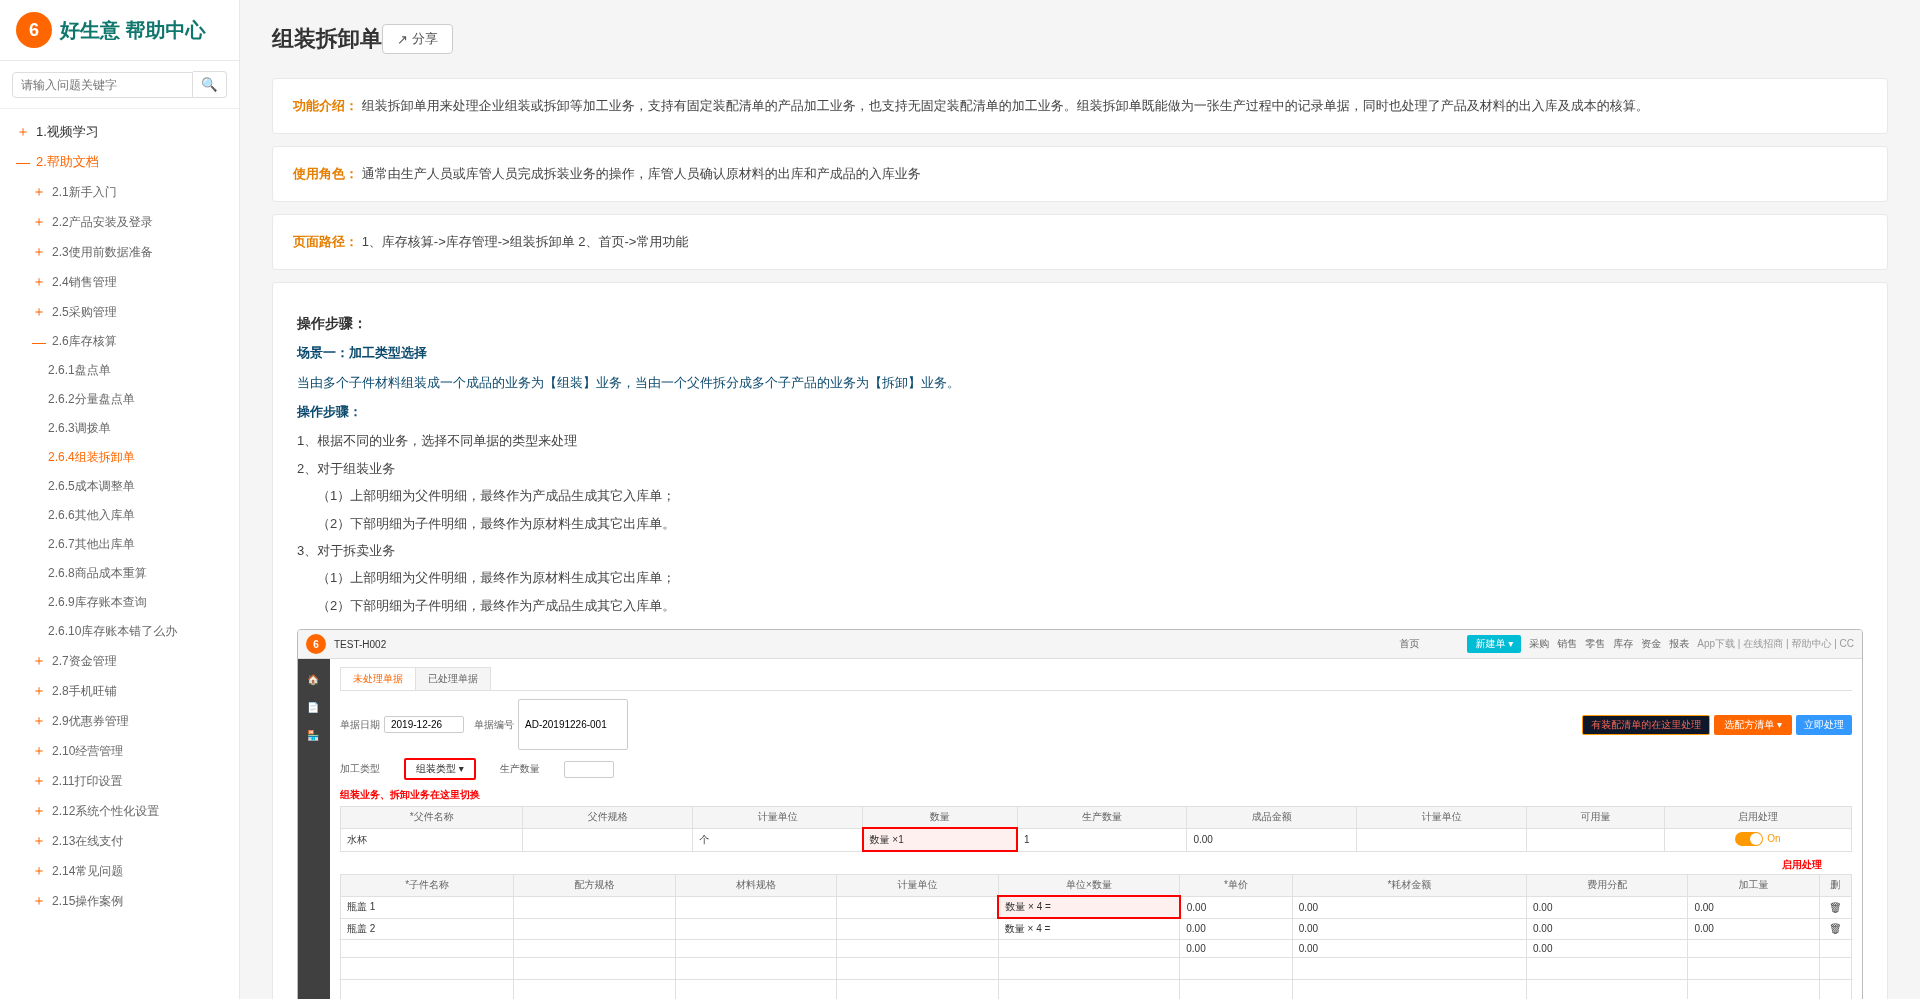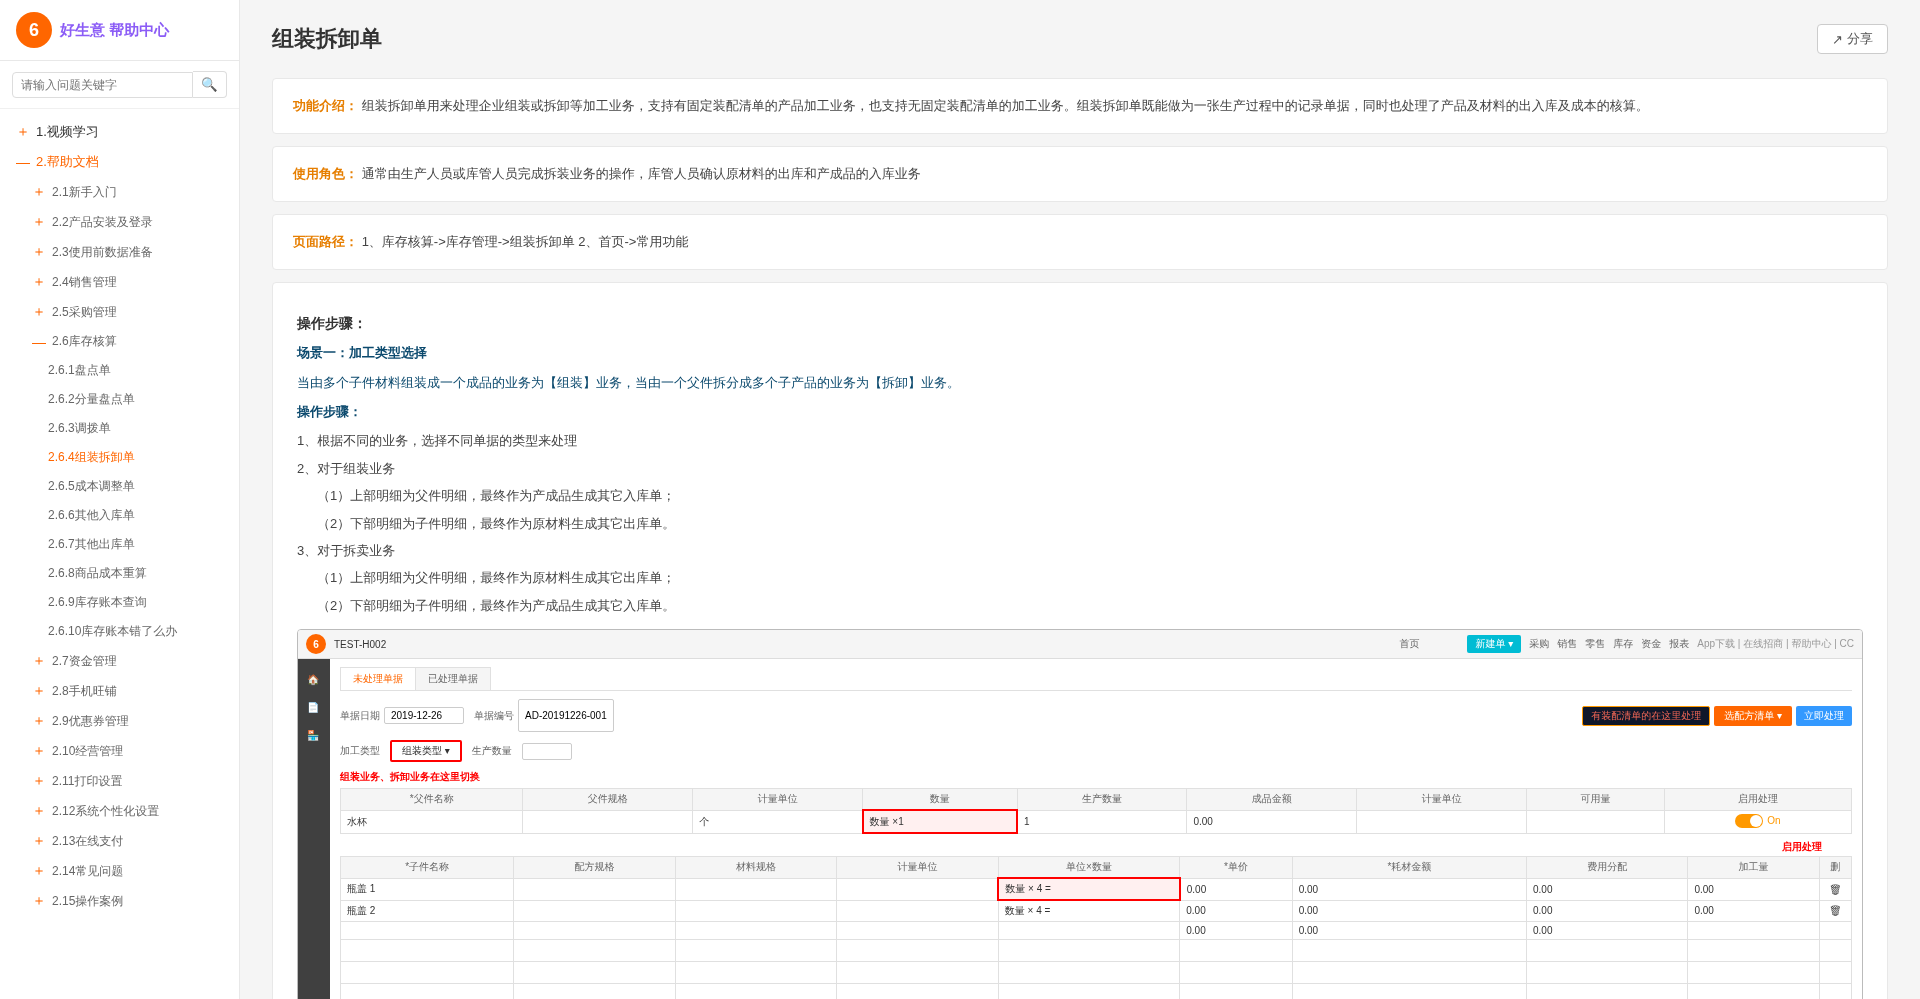--- a/index.html
+++ b/index.html
@@ -27,23 +27,23 @@
       width: 36px; height: 36px;
       background: #f60;
       border-radius: 50%;
       display: flex; align-items: center; justify-content: center;
       color: #fff;
       font-weight: bold;
       font-size: 18px;
       flex-shrink: 0;
     }
     .sidebar-title {
-      font-size: 15px;
+      font-size: 20px;
       font-weight: bold;
-      color: #8b5cf6;
+      color: #0f766e;
     }
     .search-box {
       padding: 10px 12px;
       border-bottom: 1px solid #f0f0f0;
       display: flex;
       align-items: center;
     }
     .search-box input {
       flex: 1;
       border: 1px solid #ddd;
@@ -99,21 +99,20 @@
     
     .main {
       flex: 1;
       overflow-y: auto;
       background: #f5f5f5;
       padding: 24px 32px;
     }
     .main-header {
       display: flex;
       align-items: center;
-      justify-content: space-between;
       margin-bottom: 24px;
     }
     .page-title {
       font-size: 22px;
       font-weight: 600;
       color: #333;
     }
     .share-btn {
       border: 1px solid #ccc;
       background: #fff;
@@ -395,32 +394,32 @@
             <div style="padding:4px 12px;font-size:10px;background:#f5f5f5;border:1px solid #e0e0e0;border-bottom:none;color:#666;cursor:pointer;border-left:none;">已处理单据</div>
           </div>
 
           <div style="display:flex;align-items:center;gap:10px;margin-bottom:8px;flex-wrap:wrap;">
             <div style="display:flex;align-items:center;gap:4px;">
               <span style="font-size:10px;color:#666;">单据日期</span>
               <input style="border: 1px solid rgb(204, 204, 204); border-radius: 2px; padding: 2px 6px; font-size: 10px; width: 80px;" value="2019-12-26">
             </div>
             <div style="display:flex;align-items:center;gap:4px;">
               <span style="font-size:10px;color:#666;">单据编号</span>
-              <input style="border: 1px solid rgb(204, 204, 204); border-radius: 2px; padding: 10px 6px; font-size: 10px; width: 96px;" value="AD-20191226-001">
+              <input style="border: 1px solid rgb(204, 204, 204); border-radius: 2px; padding: 19px 6px; font-size: 10px; width: 110px;" value="AD-20191226-001">
             </div>
             <div style="display:flex;align-items:center;gap:4px;margin-left:auto;">
               <div style="background:#0f172a;border:1px solid #f90;border-radius:2px;padding:2px 8px;font-size:10px;color:#e65;display:flex;align-items:center;gap:4px;">
                 <span>有装配清单的在这里处理</span>
               </div>
               <button style="background:#f60;color:#fff;border:none;border-radius:2px;padding:3px 10px;font-size:10px;cursor:pointer;">选配方清单 ▾</button>
               <button style="background:#3399ff;color:#fff;border:none;border-radius:2px;padding:3px 8px;font-size:10px;cursor:pointer;">立即处理</button>
             </div>
           </div>
 
-          <div style="display:flex;align-items:center;gap:10px;margin-bottom:8px;">
+          <div style="display:flex;align-items:center;gap:24px;margin-bottom:8px;">
             <span style="font-size:10px;color:#666;">加工类型</span>
             <div style="border:2px solid #f00;border-radius:2px;padding:2px 10px;font-size:10px;color:#333;background:#fff;">组装类型 ▾</div>
             <span style="font-size:10px;color:#666;">生产数量</span>
             <input style="border: 1px solid rgb(204, 204, 204); border-radius: 2px; padding: 2px 6px; font-size: 10px; width: 50px;" value="">
           </div>
 
           <div style="position:relative;margin-bottom:4px;">
             <span style="font-size:10px;color:#f00;font-weight:bold;">组装业务、拆卸业务在这里切换</span>
           </div>
 

